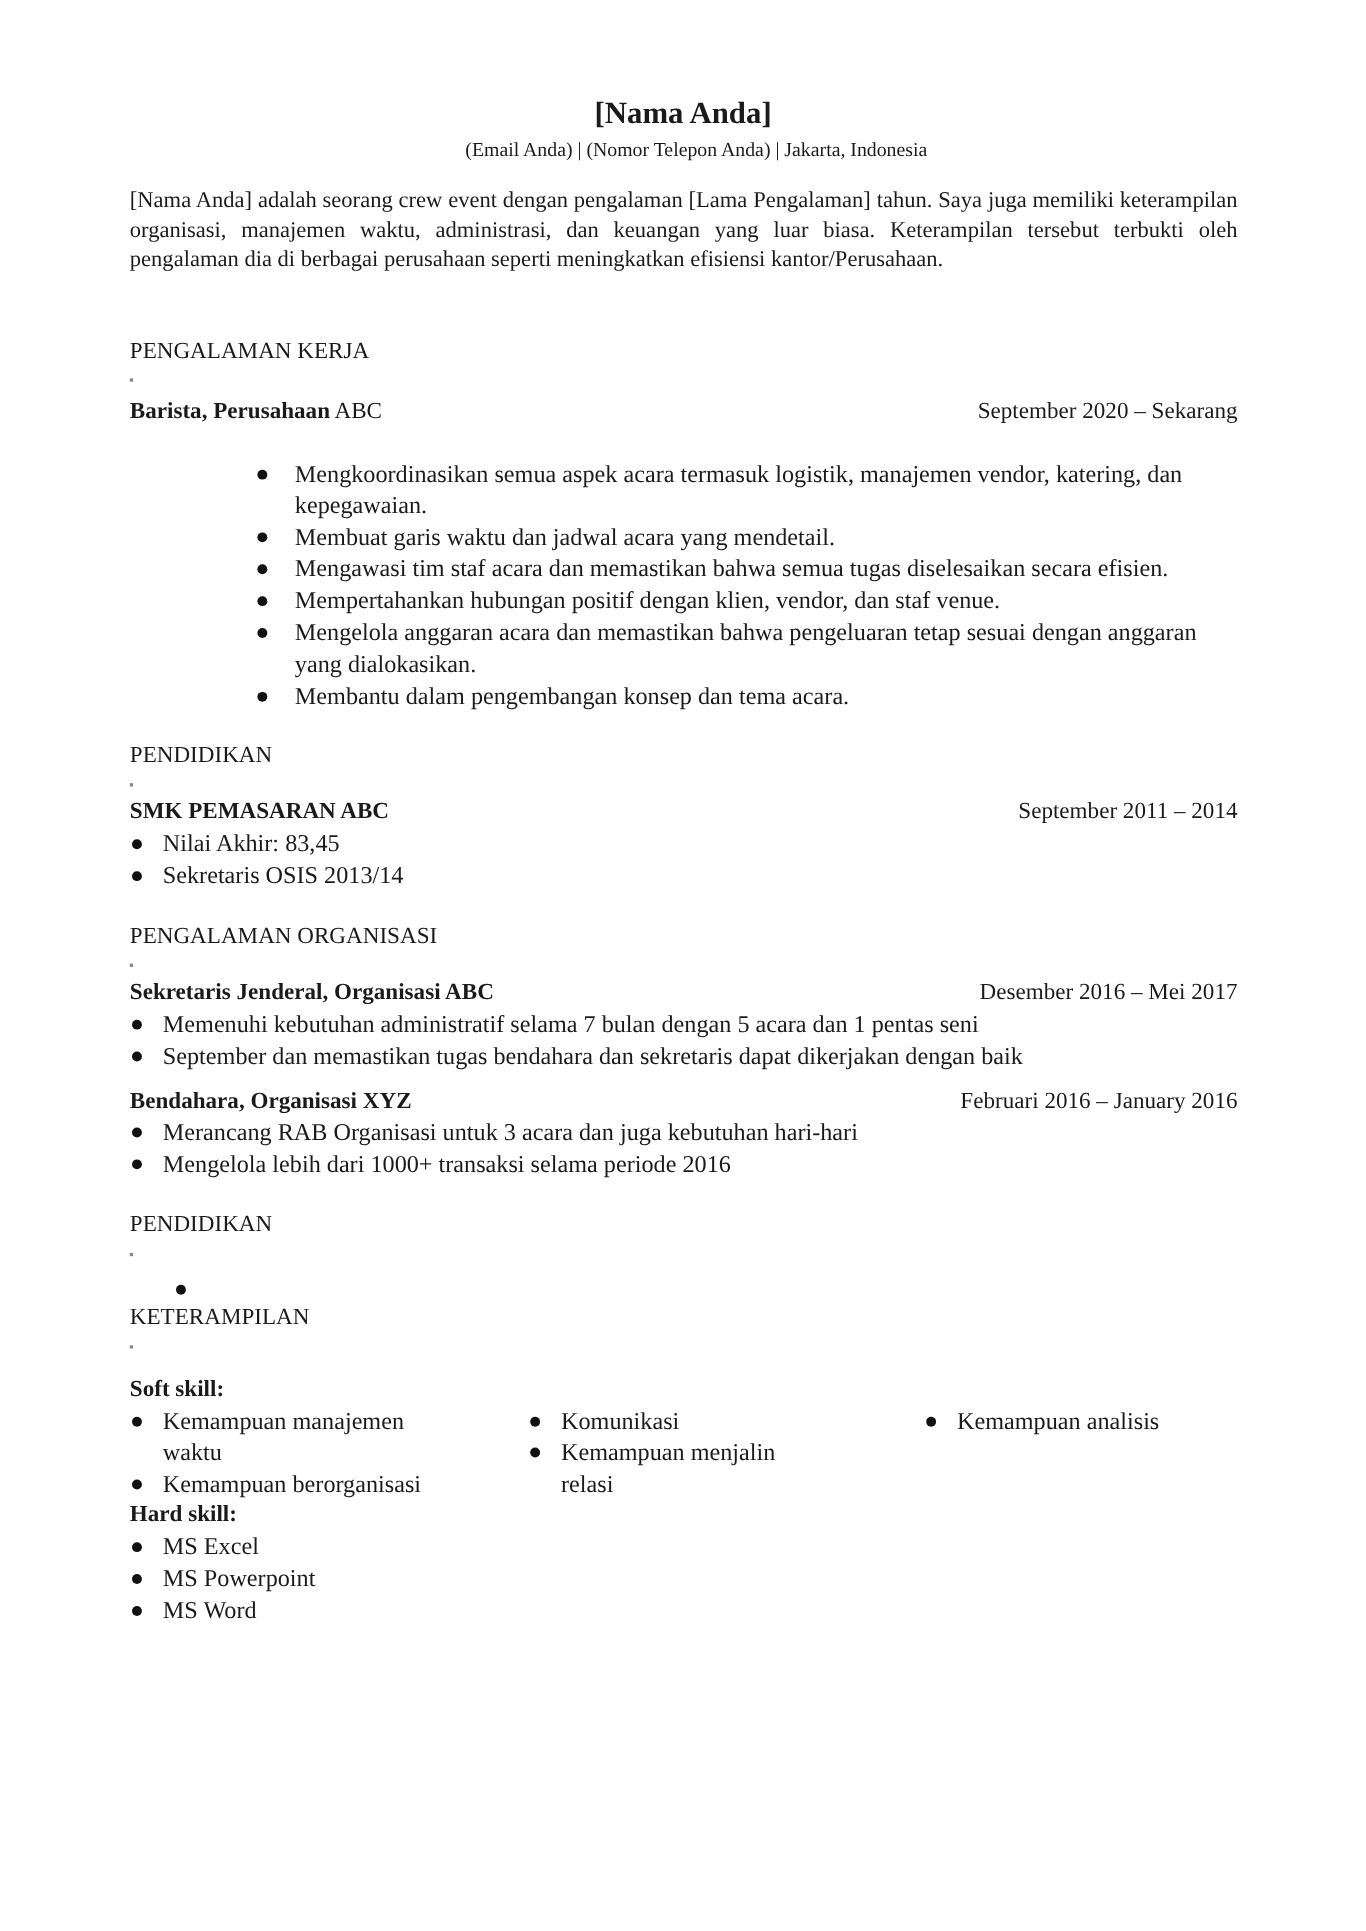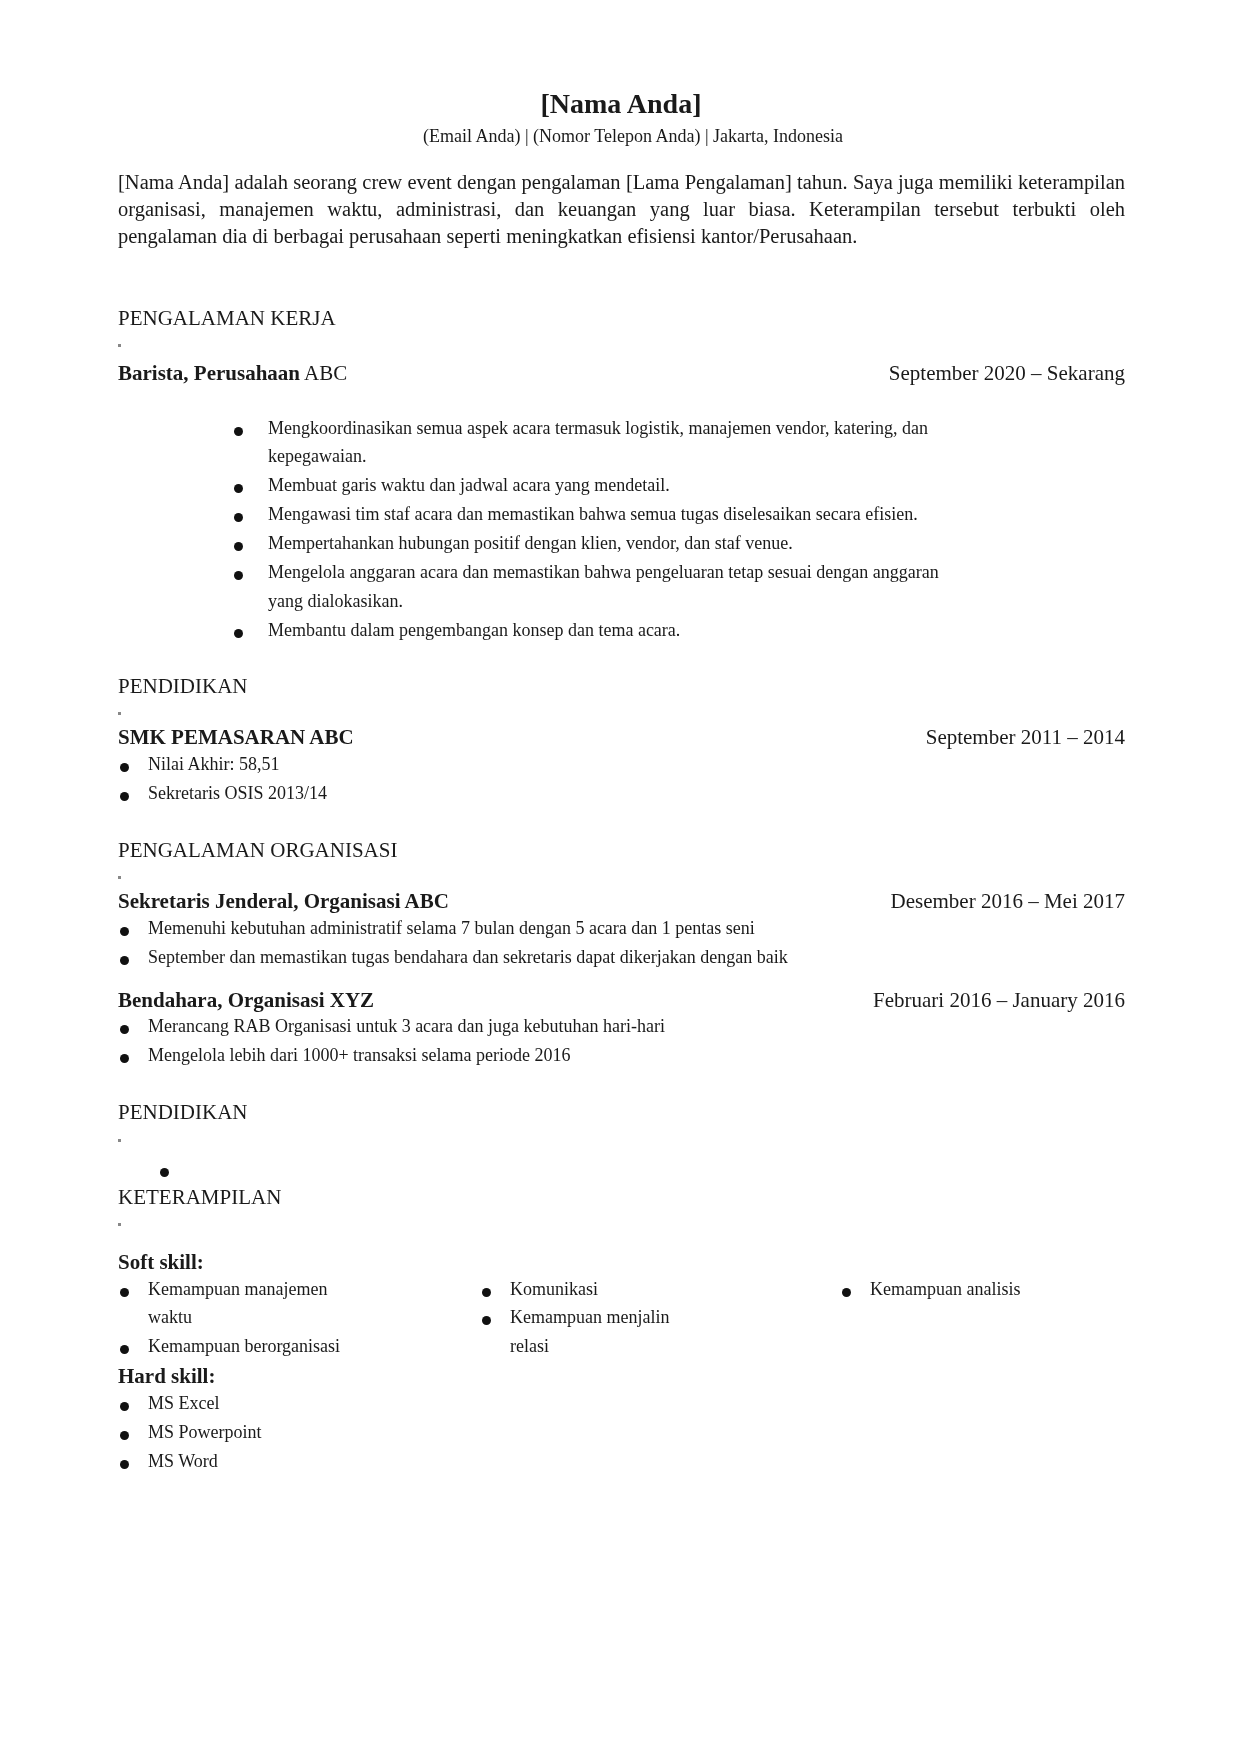--- a/index.html
+++ b/index.html
@@ -9,21 +9,21 @@
   .abs { position: absolute; white-space: nowrap; }
   .title { left: 0; width: 1242px; text-align: center; top: 88px; font-size: 28px; font-weight: bold; }
   .contact { left: 0; width: 1242px; text-align: center; top: 126px; font-size: 18px; padding-left: 12px; }
   .summary { position: absolute; left: 118px; width: 1007px; top: 169px; font-size: 20.5px;
              line-height: 27px; text-align: justify; text-align-last: left; }
   .h { font-size: 21px; font-weight: normal; left: 118px; }
   .tick { left: 118px; width: 3px; height: 3px; background: #888; }
   .row { left: 118px; width: 1007px; font-size: 21px; display: flex; justify-content: space-between; }
   .row .role { font-weight: bold; }
   .row .role .plain { font-weight: normal; }
-  .bl { font-size: 18px; }
+  .bl { font-size: 22px; }
   .dot { position: absolute; width: 9px; height: 9px; border-radius: 50%; background: #111; }
   .skill-h { font-size: 21px; font-weight: bold; left: 118px; }
 </style>
 </head>
 <body>
 
 <div class="page">
 
   <div class="abs title">[Nama Anda]</div>
   <div class="abs contact">(Email Anda) | (Nomor Telepon Anda)  | Jakarta, Indonesia</div>
@@ -57,21 +57,21 @@
   <span class="dot" style="left:234px;top:629px"></span>
   <div class="abs bl" style="left:268px;top:620px">Membantu dalam pengembangan konsep dan tema acara.</div>
 
   <div class="abs h" style="top:674px">PENDIDIKAN</div>
   <div class="abs tick" style="top:712px"></div>
   <div class="abs row" style="top:725px">
     <span class="role">SMK PEMASARAN ABC</span>
     <span>September 2011 – 2014</span>
   </div>
   <span class="dot" style="left:120px;top:763px"></span>
-  <div class="abs bl" style="left:148px;top:754px">Nilai Akhir: 58,51</div>
+  <div class="abs bl" style="left:148px;top:754px">Nilai Akhir: 83,45</div>
   <span class="dot" style="left:120px;top:792px"></span>
   <div class="abs bl" style="left:148px;top:783px">Sekretaris OSIS 2013/14</div>
 
   <div class="abs h" style="top:838px">PENGALAMAN ORGANISASI</div>
   <div class="abs tick" style="top:876px"></div>
   <div class="abs row" style="top:889px">
     <span class="role">Sekretaris Jenderal, Organisasi ABC</span>
     <span>Desember 2016 – Mei 2017</span>
   </div>
   <span class="dot" style="left:120px;top:927px"></span>

